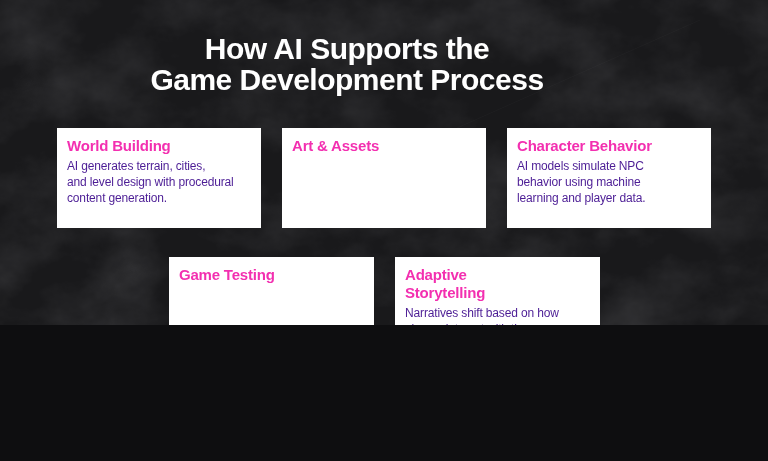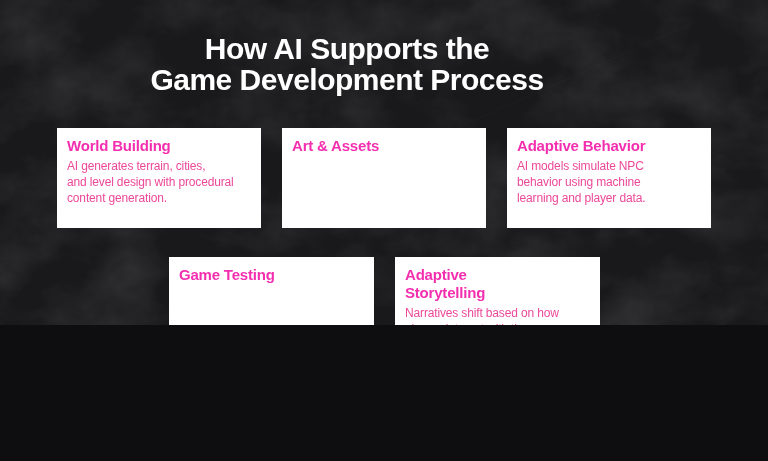--- a/index.html
+++ b/index.html
@@ -60,21 +60,21 @@
     margin: 0 0 3px 0;
     color: #f32fb0;
     font-size: 15px;
     line-height: 18px;
     font-weight: 700;
     letter-spacing: -0.2px;
     white-space: pre-line;
   }
   .card-body {
     margin: 0;
-    color: #ec4899;
+    color: #4c1d95;
     font-size: 12px;
     line-height: 16px;
     letter-spacing: -0.15px;
     white-space: pre-line;
   }
   .logo {
     position: absolute;
     top: 404px;
     left: 323px;
     width: 150px;
@@ -133,21 +133,21 @@
     <div class="card">
       <h2 class="card-heading">World Building</h2>
       <p class="card-body">AI generates terrain, cities,
 and level design with procedural
 content generation.</p>
     </div>
     <div class="card">
       <h2 class="card-heading">Art &amp; Assets</h2>
     </div>
     <div class="card">
-      <h2 class="card-heading">Adaptive Behavior</h2>
+      <h2 class="card-heading">Character Behavior</h2>
       <p class="card-body">AI models simulate NPC
 behavior using machine
 learning and player data.</p>
     </div>
   </div>
 
   <div class="row row-bottom">
     <div class="card">
       <h2 class="card-heading">Game Testing</h2>
     </div>

